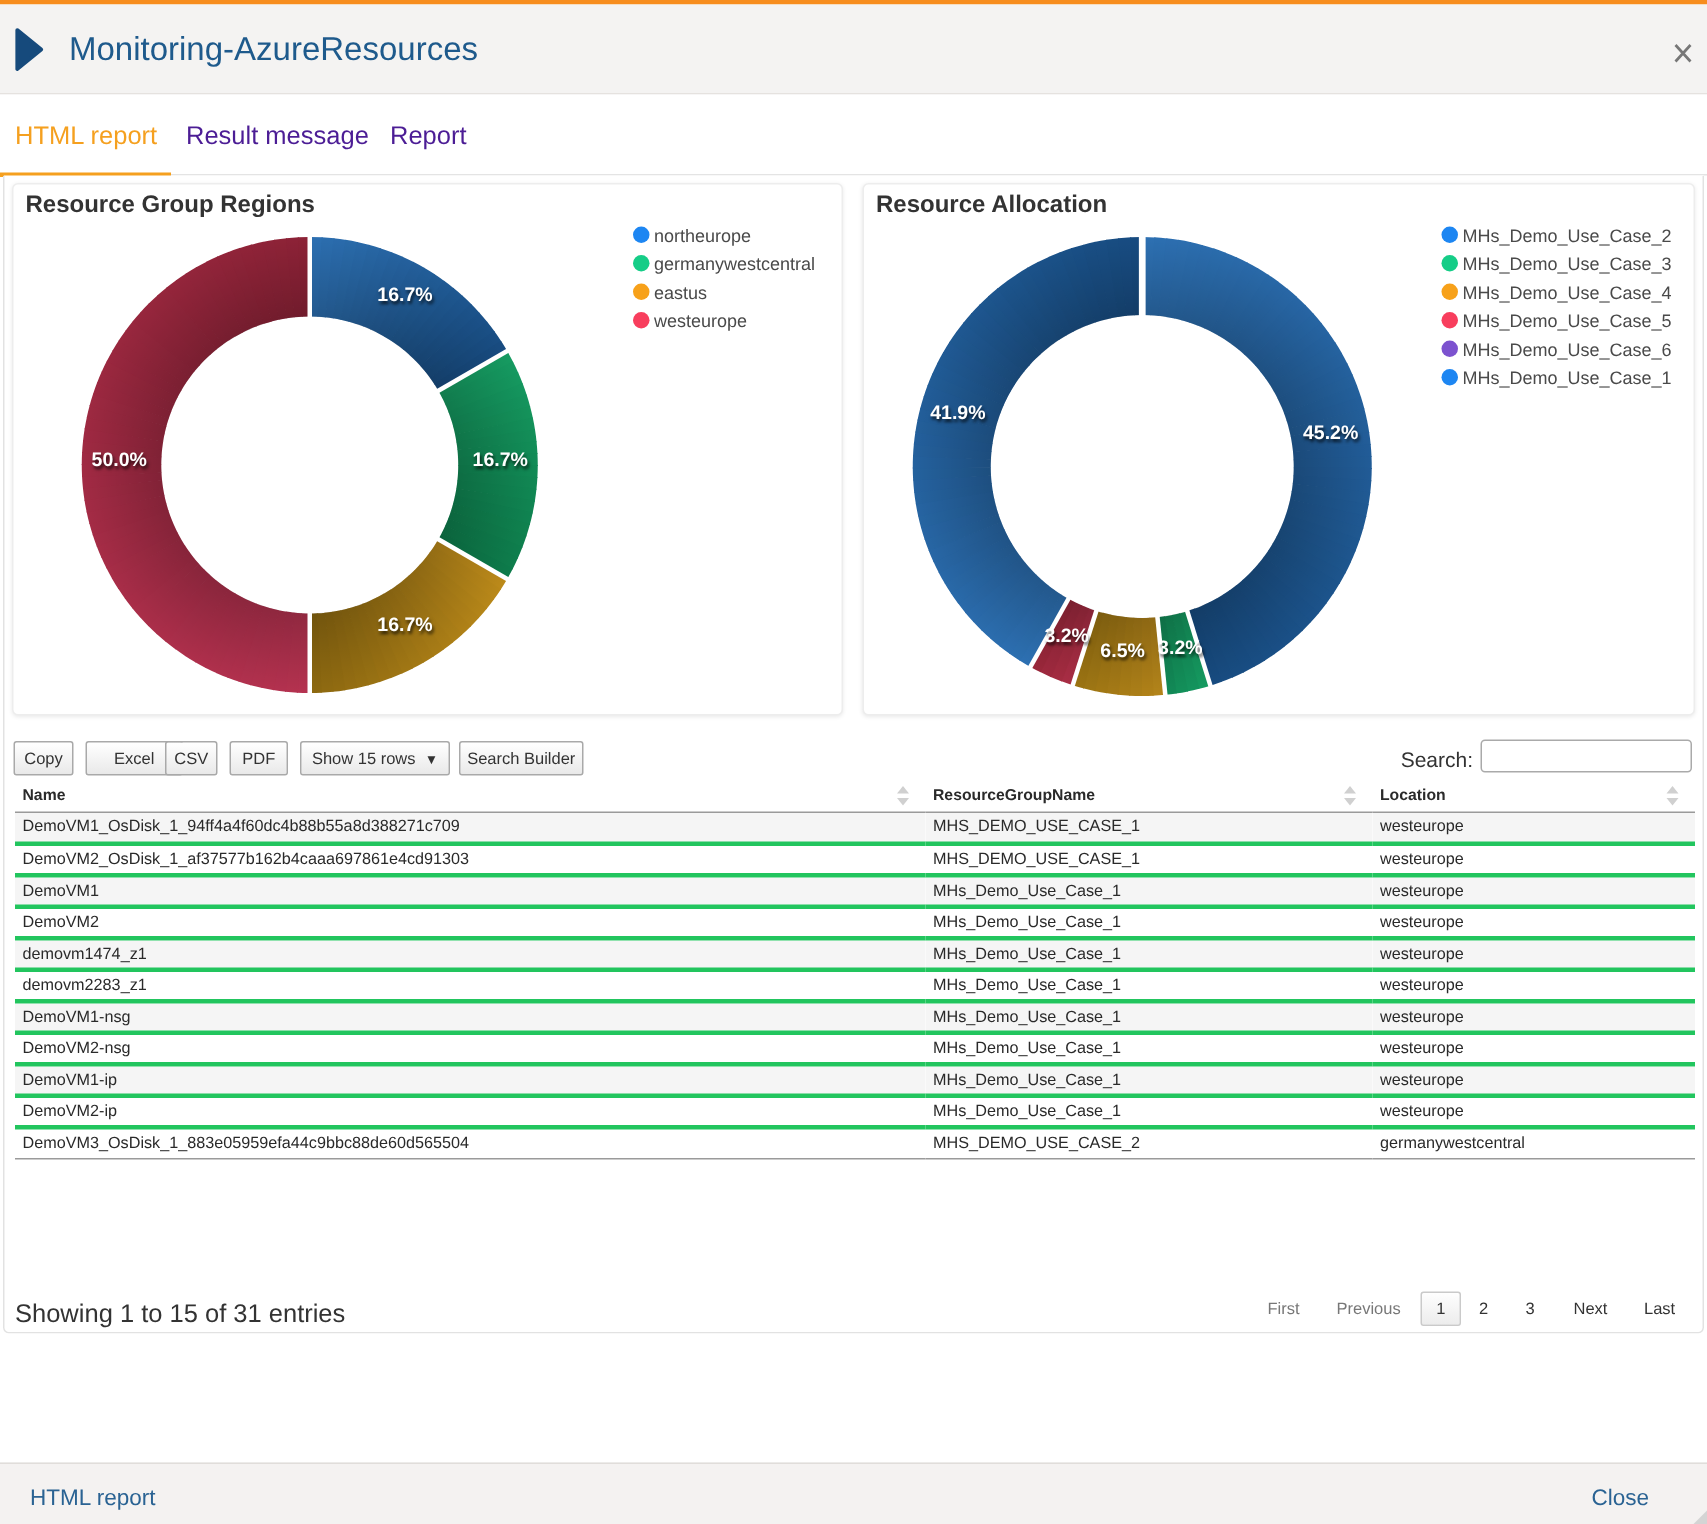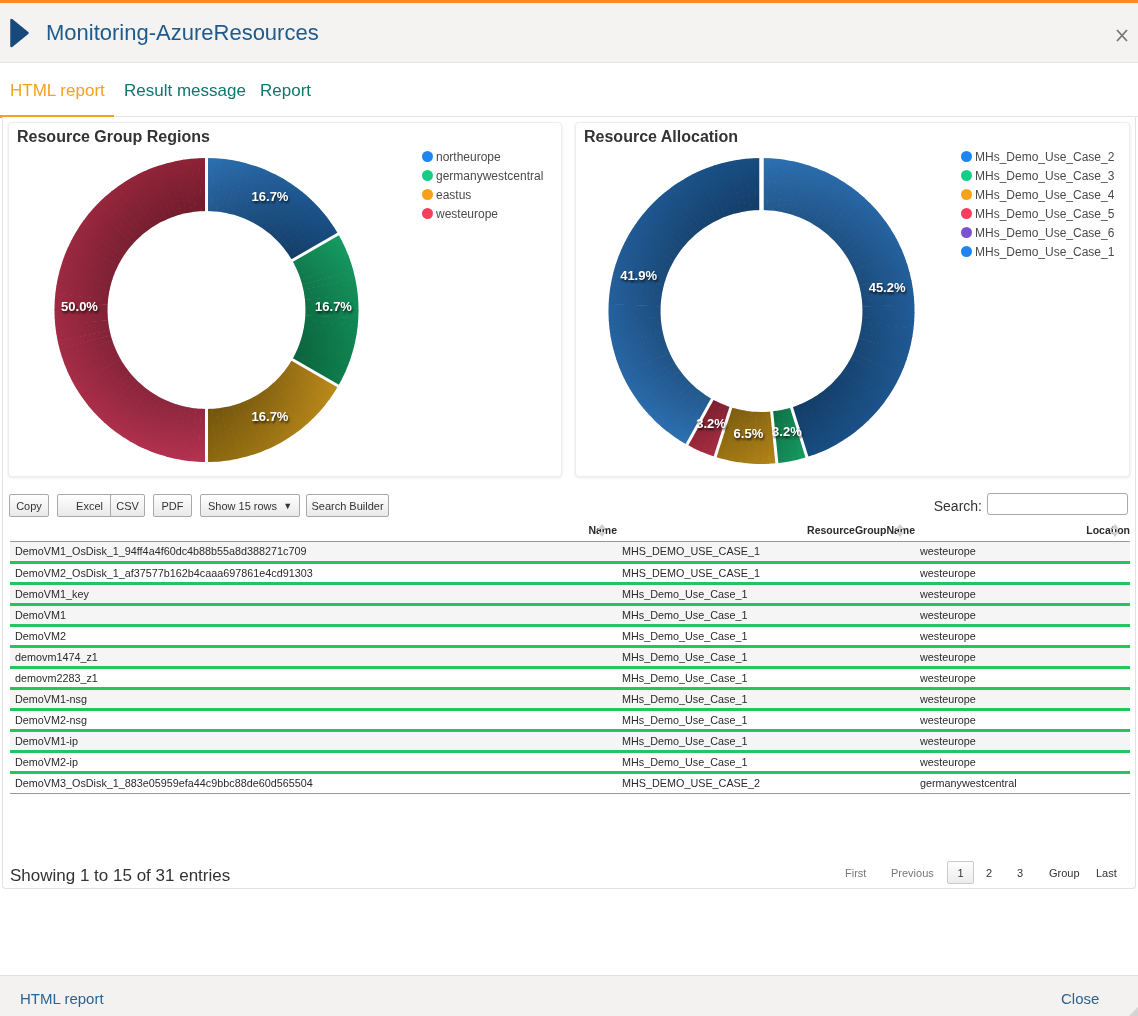--- a/index.html
+++ b/index.html
@@ -4,40 +4,40 @@
 <style>
 * { margin:0; padding:0; box-sizing:border-box; }
 html,body { width:1138px; height:1016px; background:#fff; font-family:"Liberation Sans", sans-serif; overflow:hidden; }
 .abs { position:absolute; }
 .topbar { left:0; top:0; width:1138px; height:3px; background:#f78d1e; }
 .header { left:0; top:3px; width:1138px; height:60px; background:#f4f3f2; border-bottom:1px solid #e5e2df; }
 .title { left:46px; top:17px; font-size:22px; color:#1e5a8c; }
 .closex { left:1112px; top:22px; }
 .tabs { left:0; top:63px; width:1138px; height:54px; background:#fff; }
 .tabs .tabline { position:absolute; left:0; right:0; bottom:0; height:1px; background:#e4e4e4; }
-.tab { position:absolute; top:18px; font-size:17px; color:#0f766e; }
+.tab { position:absolute; top:18px; font-size:17px; color:#4c1d95; }
 .tab.active { color:#f5a01f; }
 .tabunder { position:absolute; left:0; bottom:-1px; width:114px; height:3px; background:#f5a01f; }
 .panel { left:2px; top:117px; width:1134px; height:772px; border:1px solid #e2e2e2; border-top:none; border-radius:0 0 4px 4px; background:#fff; }
 .card { position:absolute; top:122px; height:355px; background:#fff; border:1px solid #ededed; border-radius:4px; box-shadow:0 1px 3px rgba(0,0,0,0.09); }
 .card1 { left:8px; width:554px; }
 .card2 { left:575px; width:555px; }
 .ctitle { position:absolute; top:128px; font-size:16px; font-weight:bold; color:#333; }
 .chartsvg { position:absolute; }
 .dlabel { font-family:"Liberation Sans", sans-serif; font-size:13px; font-weight:bold; fill:#fff; filter:drop-shadow(1.5px 2px 1.2px rgba(0,0,0,0.7)); }
 .legend { position:absolute; top:147px; }
 .legend .li { height:19px; display:flex; align-items:center; font-size:12px; color:#4a4a4a; white-space:nowrap; }
 .legend .dot { width:11px; height:11px; border-radius:50%; margin-right:3px; flex:0 0 auto; }
 .btn { position:absolute; top:494px; height:23px; border:1px solid #a9a9a9; border-radius:2px;
   background:linear-gradient(to bottom, #ffffff 0%, #e9e9e9 100%); font-size:11px; color:#333;
   display:flex; align-items:center; justify-content:center; white-space:nowrap; }
 .searchlbl { position:absolute; left:905px; width:77px; top:498px; font-size:14px; color:#333; text-align:right; }
 .searchbox { position:absolute; left:987px; top:493px; width:141px; height:22px; border:1px solid #aaa; border-radius:3px; background:#fff; }
 table.dt { position:absolute; left:10px; top:520px; width:1120px; border-collapse:collapse; table-layout:fixed; font-size:10.8px; color:#2a2a2a; }
-table.dt th { text-align:right; font-weight:bold; font-size:10.5px; padding:0 0 0 5px; height:21px; border-bottom:1px solid #9a9a9a; position:relative; }
+table.dt th { text-align:left; font-weight:bold; font-size:10.5px; padding:0 0 0 5px; height:21px; border-bottom:1px solid #9a9a9a; position:relative; }
 table.dt td { padding:0 0 0 5px; height:21px; border-top:3px solid #22c55e; overflow:hidden; white-space:nowrap; }
 table.dt tr.odd td { background:#f5f5f5; }
 table.dt tr:first-child td { border-top:none;margin-left:43px; }
 tbody { border-bottom:1px solid #9a9a9a; }
 .sorter { position:absolute; right:10px; top:4px; width:9px; height:13px; }
 .s-up { position:absolute; top:0; left:0; width:0; height:0; border-left:4.5px solid transparent; border-right:4.5px solid transparent; border-bottom:5px solid #d0d0d0; }
 .s-dn { position:absolute; bottom:0; left:0; width:0; height:0; border-left:4.5px solid transparent; border-right:4.5px solid transparent; border-top:5px solid #d0d0d0; }
 .info { position:absolute; left:10px; top:866px; font-size:17px; color:#333; }
 .pgitem { position:absolute; top:867px; font-size:11px; color:#333; }
 .pgdis { color:#777; }
@@ -395,25 +395,20 @@
         <td>DemoVM1_OsDisk_1_94ff4a4f60dc4b88b55a8d388271c709</td>
         <td>MHS_DEMO_USE_CASE_1</td>
         <td>westeurope</td>
       </tr>
 <tr>
         <td>DemoVM2_OsDisk_1_af37577b162b4caaa697861e4cd91303</td>
         <td>MHS_DEMO_USE_CASE_1</td>
         <td>westeurope</td>
       </tr>
 <tr class="odd">
-        <td>DemoVM1_key</td>
-        <td>MHs_Demo_Use_Case_1</td>
-        <td>westeurope</td>
-      </tr>
-<tr class="odd">
         <td>DemoVM1</td>
         <td>MHs_Demo_Use_Case_1</td>
         <td>westeurope</td>
       </tr>
 <tr>
         <td>DemoVM2</td>
         <td>MHs_Demo_Use_Case_1</td>
         <td>westeurope</td>
       </tr>
 <tr class="odd">
@@ -452,19 +447,19 @@
         <td>germanywestcentral</td>
       </tr>
   </tbody>
 </table>
 <div class="info">Showing 1 to 15 of 31 entries</div>
 <span class="pgitem pgdis" style="left:845px">First</span>
 <span class="pgitem pgdis" style="left:891px">Previous</span>
 <div class="pgbox">1</div>
 <span class="pgitem" style="left:986px">2</span>
 <span class="pgitem" style="left:1017px">3</span>
-<span class="pgitem" style="left:1049px">Group</span>
+<span class="pgitem" style="left:1049px">Next</span>
 <span class="pgitem" style="left:1096px">Last</span>
 <div class="abs footer">
   <span class="flink" style="left:20px">HTML report</span>
   <span class="flink" style="left:1061px">Close</span>
   <div class="grip"></div>
 </div>
 
 </body></html>

